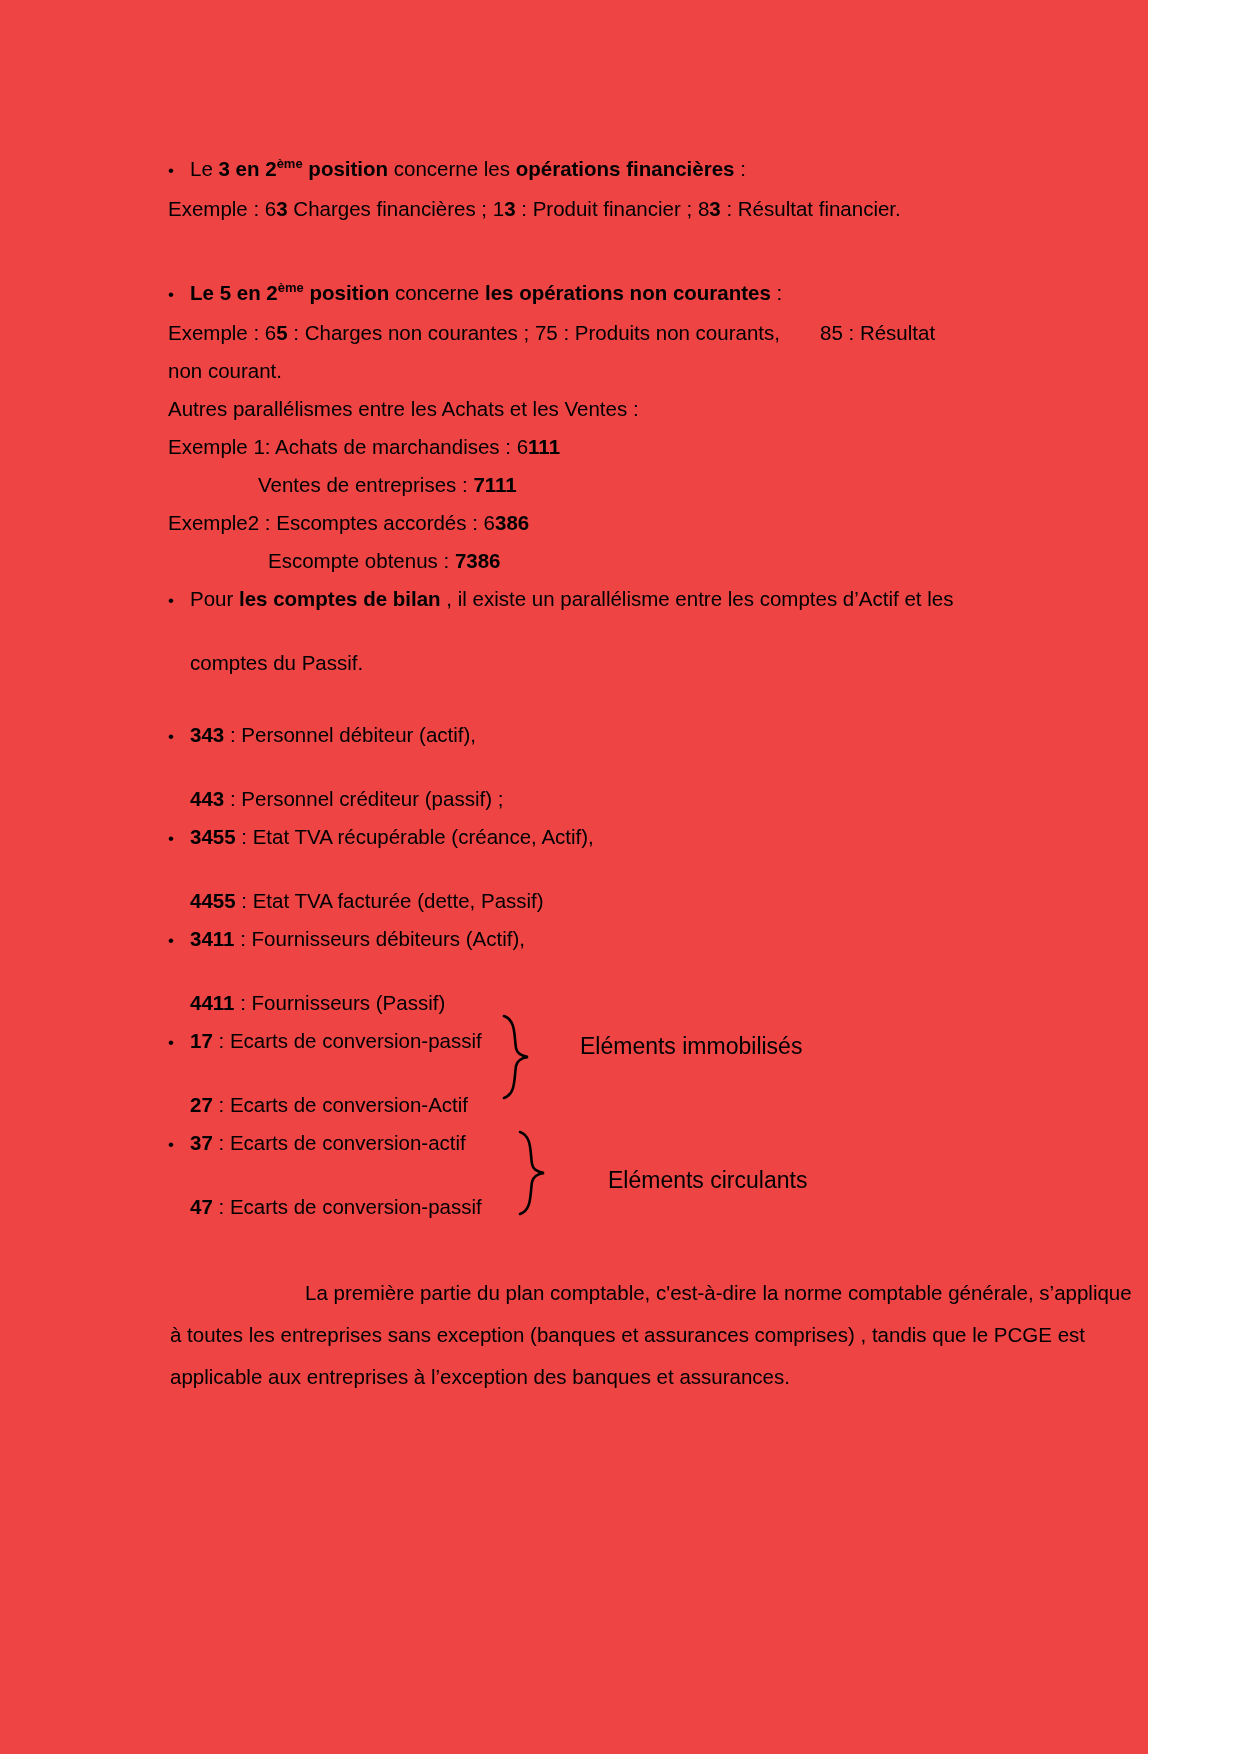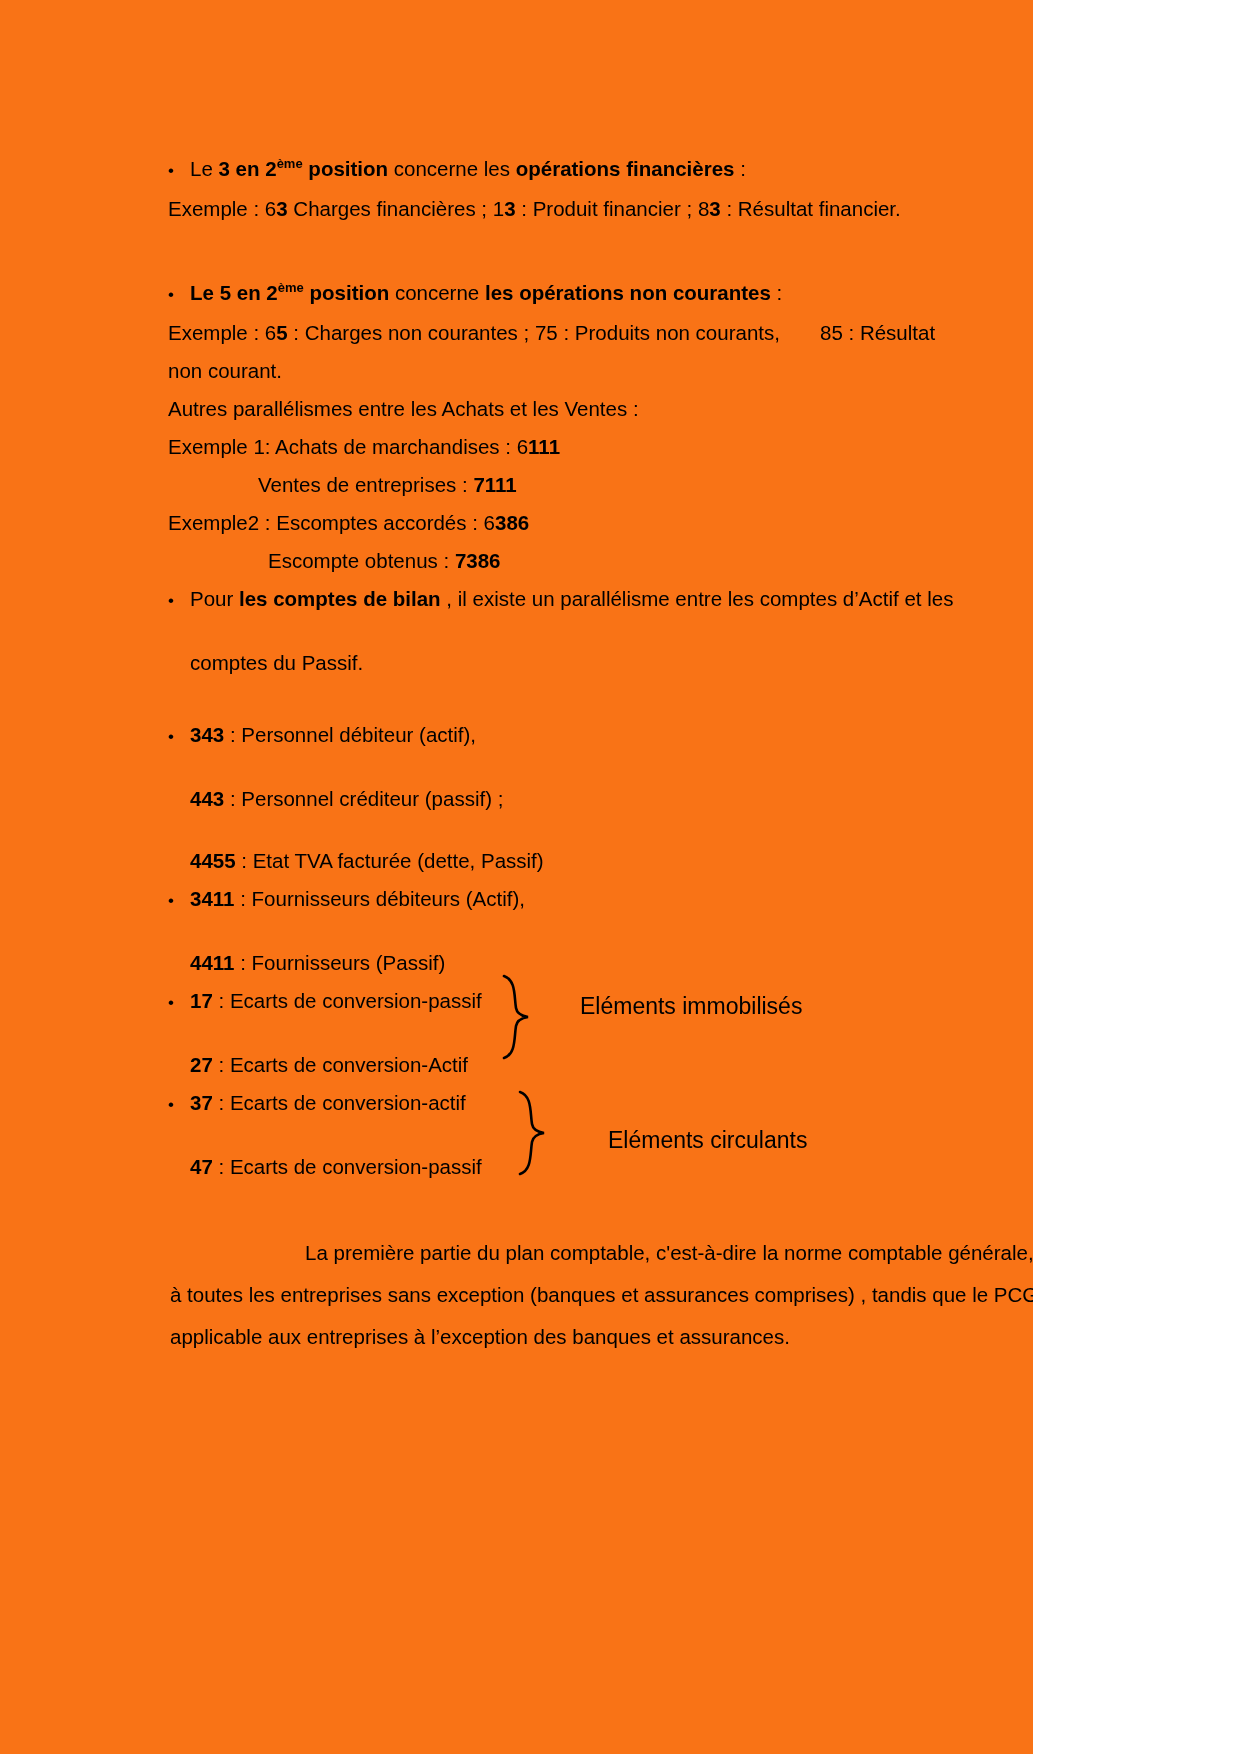--- a/index.html
+++ b/index.html
@@ -14,23 +14,23 @@
     position: relative;
     font-family: "Liberation Sans", sans-serif;
     color: #000000;
     -webkit-font-smoothing: antialiased;
   }
 
   .page {
     position: absolute;
     left: 0;
     top: 0;
-    width: 1033px;
+    width: 1148px;
     height: 1754px;
-    background: #f97316;
+    background: #ef4444;
     overflow: hidden;
   }
 
   
   .content {
     position: absolute;
     left: 130px;
     top: 150px;
     width: 980px;
   }
@@ -173,20 +173,24 @@
 
       <div>
         <div class="bullet-row">
           <div class="bullet-mark"></div>
           <div class="bullet-body"><span class="b">343</span><span> : Personnel débiteur (actif),</span></div>
         </div>
         <div class="indent-hang"><span class="b">443</span><span> : Personnel créditeur (passif) ;</span></div>
       </div>
 
       <div>
+        <div class="bullet-row">
+          <div class="bullet-mark"></div>
+          <div class="bullet-body"><span class="b">3455</span><span> : Etat TVA récupérable (créance, Actif),</span></div>
+        </div>
         <div class="indent-hang"><span class="b">4455</span><span> : Etat TVA facturée (dette, Passif)</span></div>
       </div>
 
       <div>
         <div class="bullet-row">
           <div class="bullet-mark"></div>
           <div class="bullet-body"><span class="b">3411</span><span> : Fournisseurs débiteurs (Actif),</span></div>
         </div>
         <div class="indent-hang"><span class="b">4411</span><span> : Fournisseurs (Passif)</span></div>
       </div>

